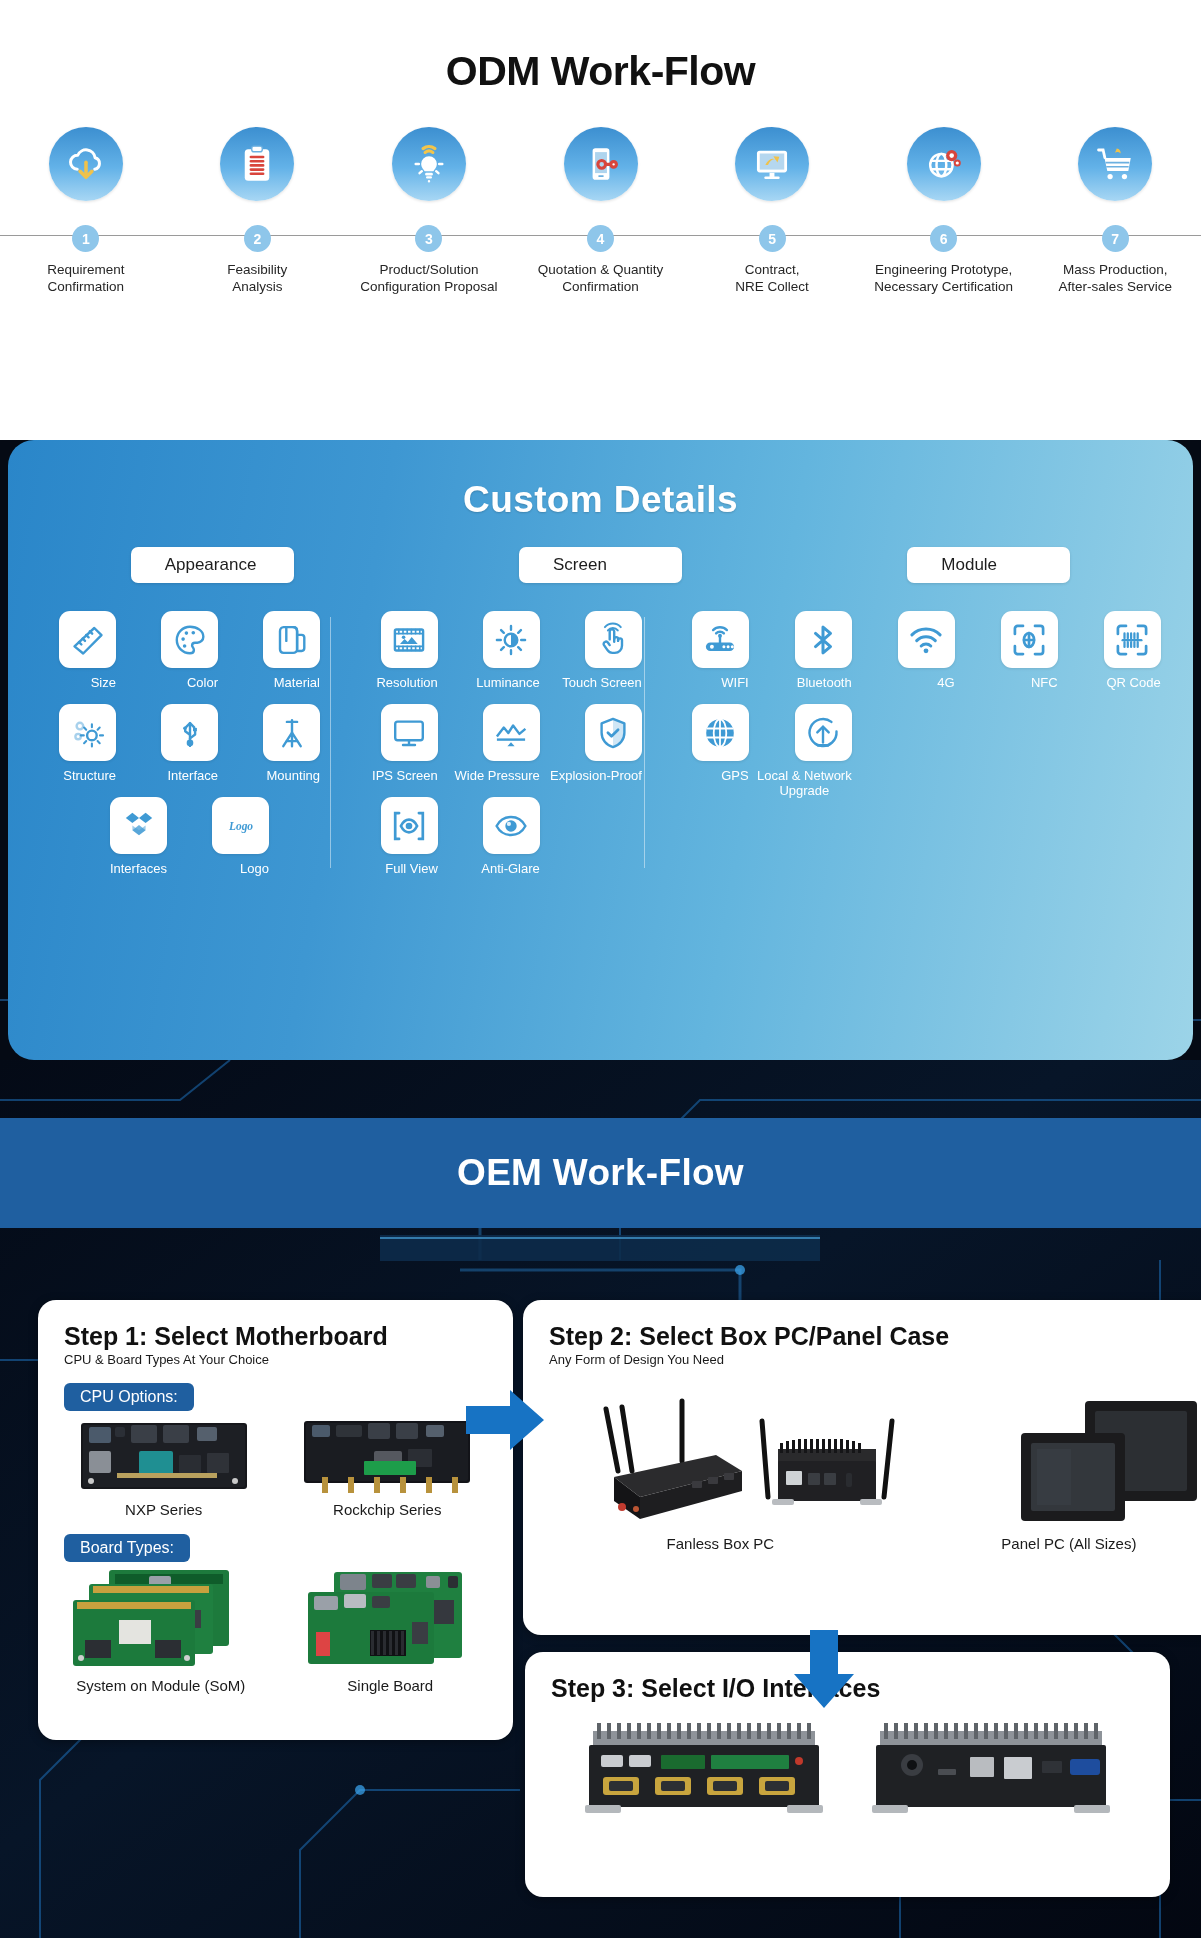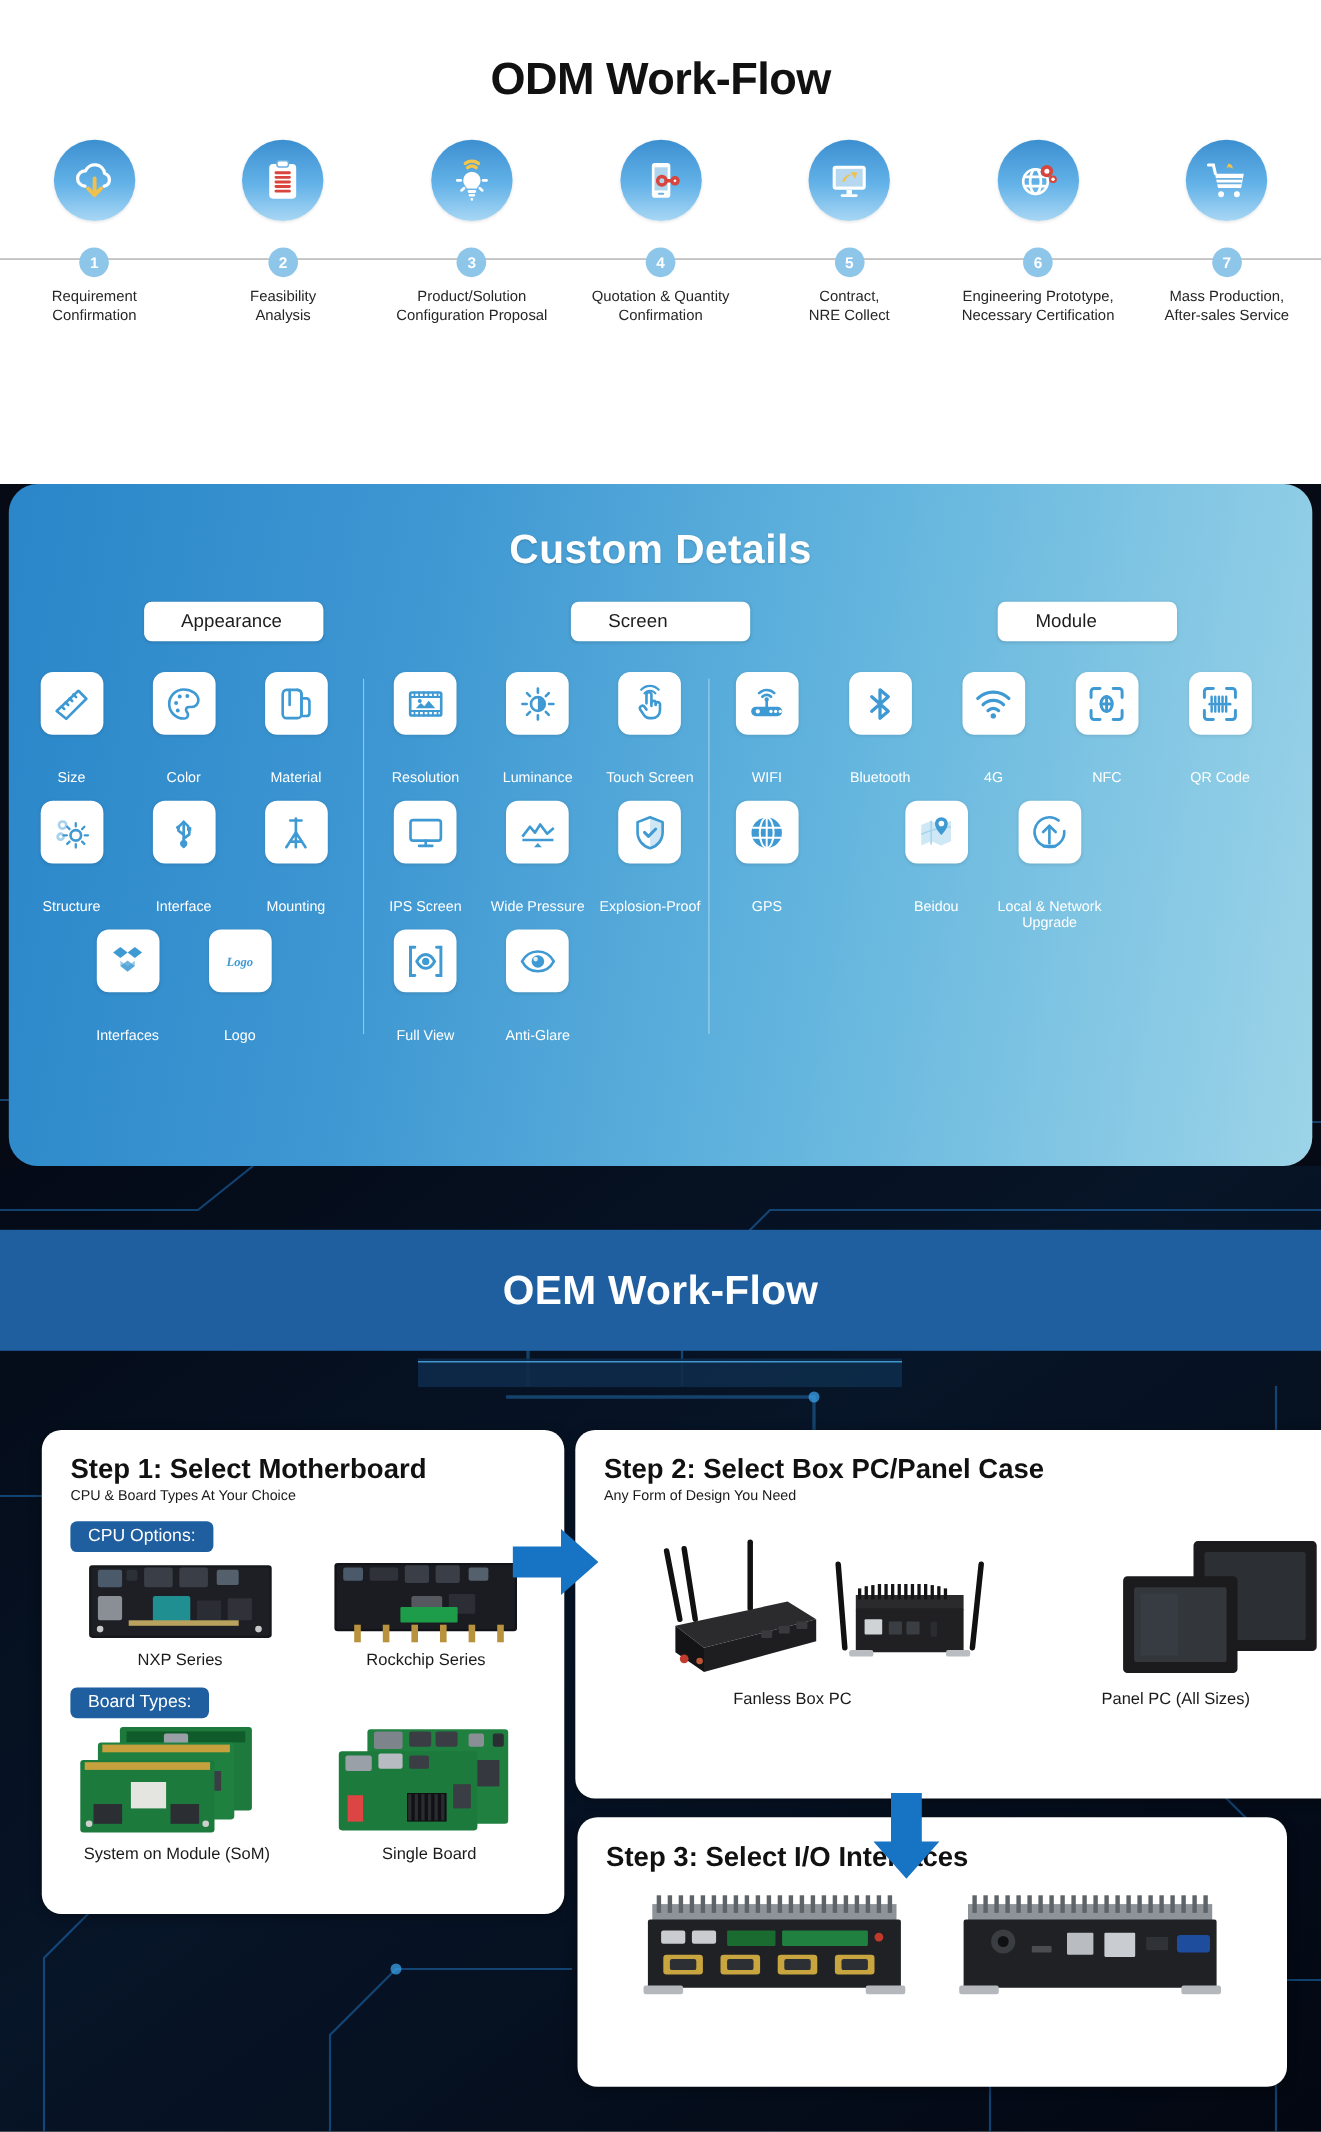--- a/index.html
+++ b/index.html
@@ -92,23 +92,22 @@
   .grid-col.appearance { width: 324px; }
   .grid-col.screen { width: 312px; }
   .grid-col.module { width: 545px; }
   .vdiv {
     position: absolute; top: 6px; bottom: 22px; width: 1px;
     background: rgba(255,255,255,.45);
   }
   .tile-rows { display: flex; flex-wrap: wrap; }
   .tile {
     width: 102px;
-    display: flex; flex-direction: column; align-items: center;
+    display: flex; flex-direction: column; align-items: flex-end;
     margin-bottom: 14px;
-    gap: 24px;
   }
   .module .tile { width: 103px; }
   .tile-box {
     width: 57px; height: 57px; border-radius: 11px; background: #fff;
     display: flex; align-items: center; justify-content: center;
     box-shadow: 0 1px 3px rgba(0,0,0,.10);
   }
   .tile-box svg { width: 36px; height: 36px; display: block; }
   .tile-label {
     margin-top: 7px; color: #fff; font-size: 13px; text-align: center;
@@ -567,33 +566,20 @@
               <div class="tile-box">
                 <svg viewBox="0 0 24 24">
                   <circle cx="12" cy="12" r="9.2" fill="#3f9ad4"></circle>
                   <g stroke="#fff" stroke-width="1.2" fill="none">
                     <ellipse cx="12" cy="12" rx="4.2" ry="9.2"></ellipse>
                     <path d="M3.2 9h17.6M3.2 15h17.6M12 2.8v18.4"></path>
                   </g>
                 </svg>
               </div>
               <div class="tile-label">GPS</div>
-            </div>
-            <div class="tile row-offset">
-              <div class="tile-box">
-                <svg viewBox="0 0 24 24">
-                  <path d="M3 7.4l6-2.6 6 2.6 6-2.6v12.4l-6 2.6-6-2.6-6 2.6z" fill="#cfe8f6"></path>
-                  <g stroke="#a8d4ec" stroke-width="1" fill="none">
-                    <path d="M3 13c4-2 8-3.6 18-4.6M9 4.8v14.4"></path>
-                  </g>
-                  <path d="M15.2 2.6a3.9 3.9 0 013.9 3.9c0 2.9-3.9 6.9-3.9 6.9s-3.9-4-3.9-6.9a3.9 3.9 0 013.9-3.9z" fill="#3f9ad4"></path>
-                  <circle cx="15.2" cy="6.4" r="1.7" fill="#fff"></circle>
-                </svg>
-              </div>
-              <div class="tile-label">Beidou</div>
             </div>
             <div class="tile">
               <div class="tile-box">
                 <svg viewBox="0 0 24 24" fill="none" stroke="#3f9ad4" stroke-width="1.6" stroke-linecap="round">
                   <path d="M17.6 4.6a9 9 0 103.4 6.4"></path>
                   <path d="M12 18.4V8.4"></path>
                   <path d="M8.2 11.6L12 7.8l3.8 3.8"></path>
                   <path d="M8.6 20.2h6.8" stroke-width="1.8"></path>
                 </svg>
               </div>

